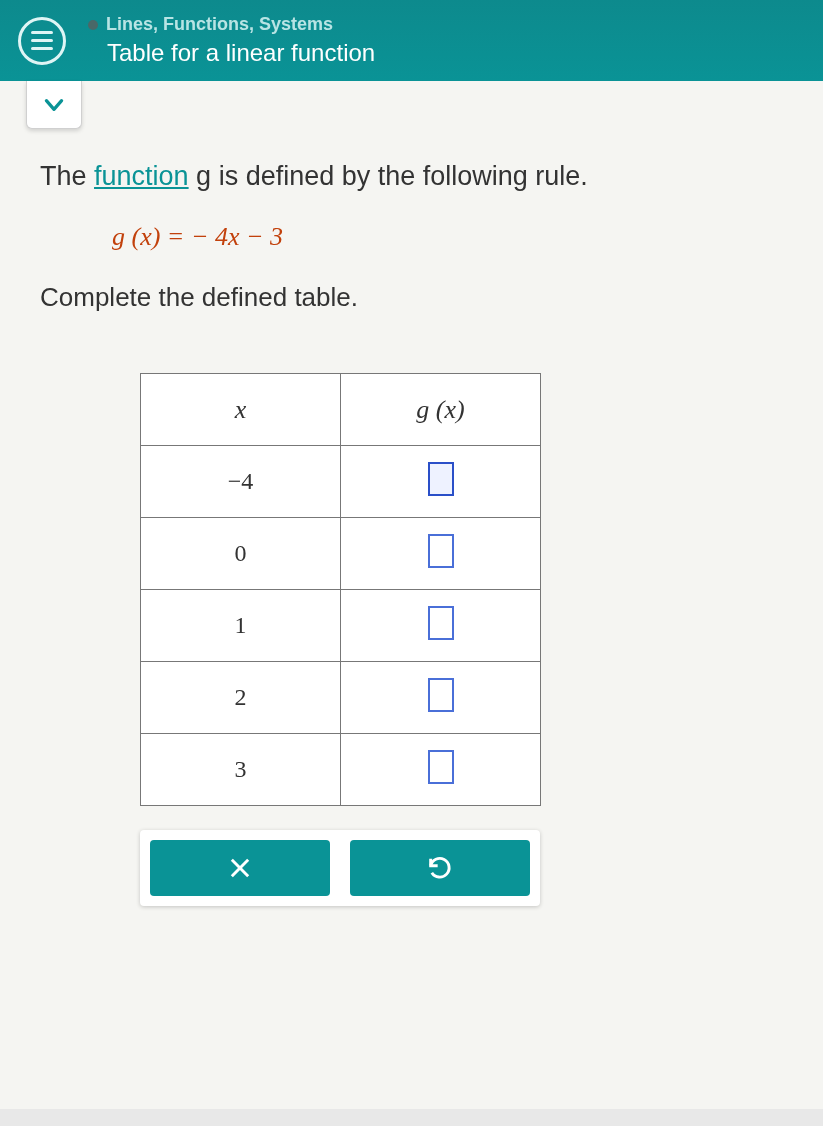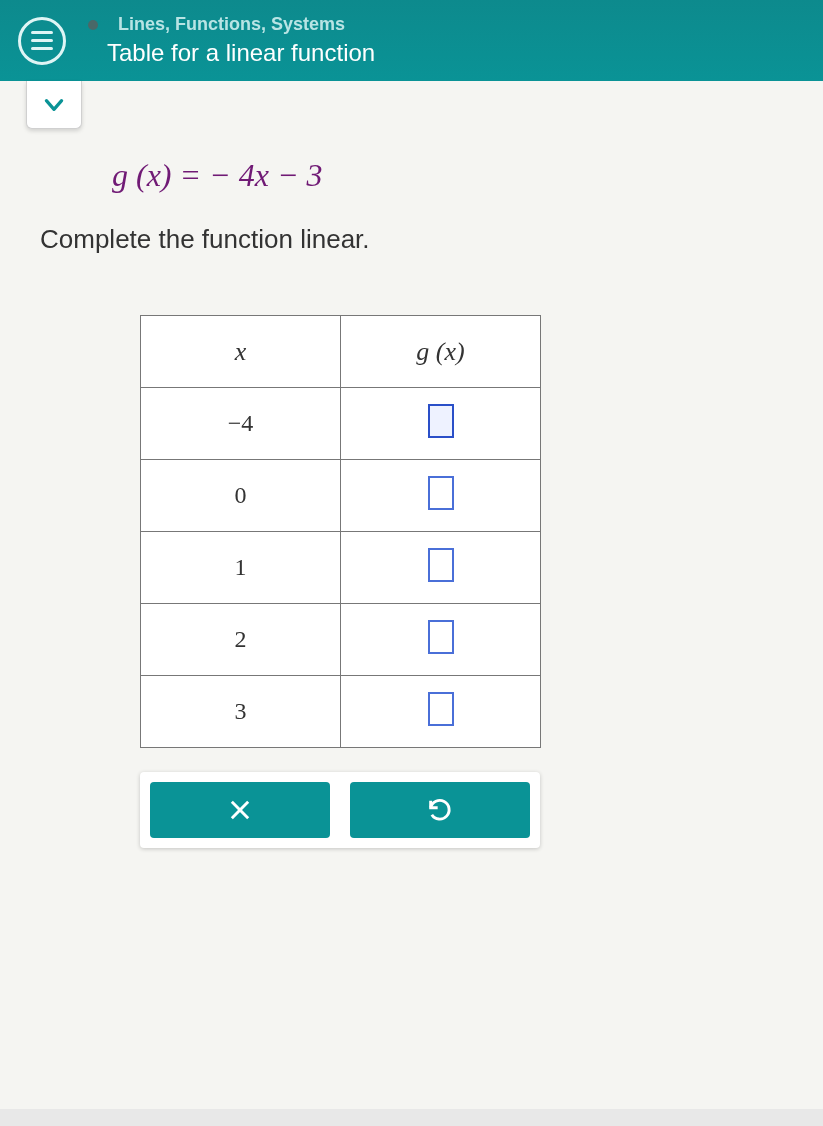--- a/index.html
+++ b/index.html
@@ -38,21 +38,21 @@
       background: #dff5f5;
       border-radius: 2px;
     }
     .header-text { display: flex; flex-direction: column; }
     .breadcrumb {
       color: #b8e4e4;
       font-size: 18px;
       font-weight: 600;
       display: flex;
       align-items: center;
-      gap: 20px;
+      gap: 8px;
       margin-bottom: 4px;
     }
     .breadcrumb .dot {
       width: 10px; height: 10px; border-radius: 50%;
       background: #4a6868;
       display: inline-block;
     }
     .page-title {
       color: #ffffff;
       font-size: 24px;
@@ -88,24 +88,24 @@
       color: #333;
       line-height: 1.45;
       margin-bottom: 26px;
     }
     .prompt .link {
       color: #0a9396;
       text-decoration: underline;
       cursor: pointer;
     }
     .formula {
-      font-size: 32px;
+      font-size: 26px;
       font-family: "Times New Roman", serif;
       font-style: italic;
-      color: #701a75;
+      color: #c2410c;
       margin: 0 0 30px 72px;
     }
     .instr {
       font-size: 26px;
       color: #333;
       margin-bottom: 60px;
     }
     .table-wrap {
       display: flex;
       flex-direction: column;
@@ -187,24 +187,27 @@
 
 <div class="tab-area">
   <div class="chevron-tab">
     <svg viewBox="0 0 24 24">
       <path d="M5 8 L12 16 L19 8" fill="none" stroke="#0a9396" stroke-width="3" stroke-linecap="round" stroke-linejoin="round"></path>
     </svg>
   </div>
 </div>
 
 <div class="content">
+  <p class="prompt">
+    <span>The </span><span class="link">function</span><span> g is defined by the following rule.</span>
+  </p>
 
   <div class="formula">g (x) = − 4x − 3</div>
 
-  <p class="instr">Complete the function linear.</p>
+  <p class="instr">Complete the defined table.</p>
 
   <div class="table-wrap">
     <table class="ft">
       <tbody>
           <tr>
         <th>x</th>
         <th>g (x)</th>
       </tr>
       <tr>
         <td>−4</td>

